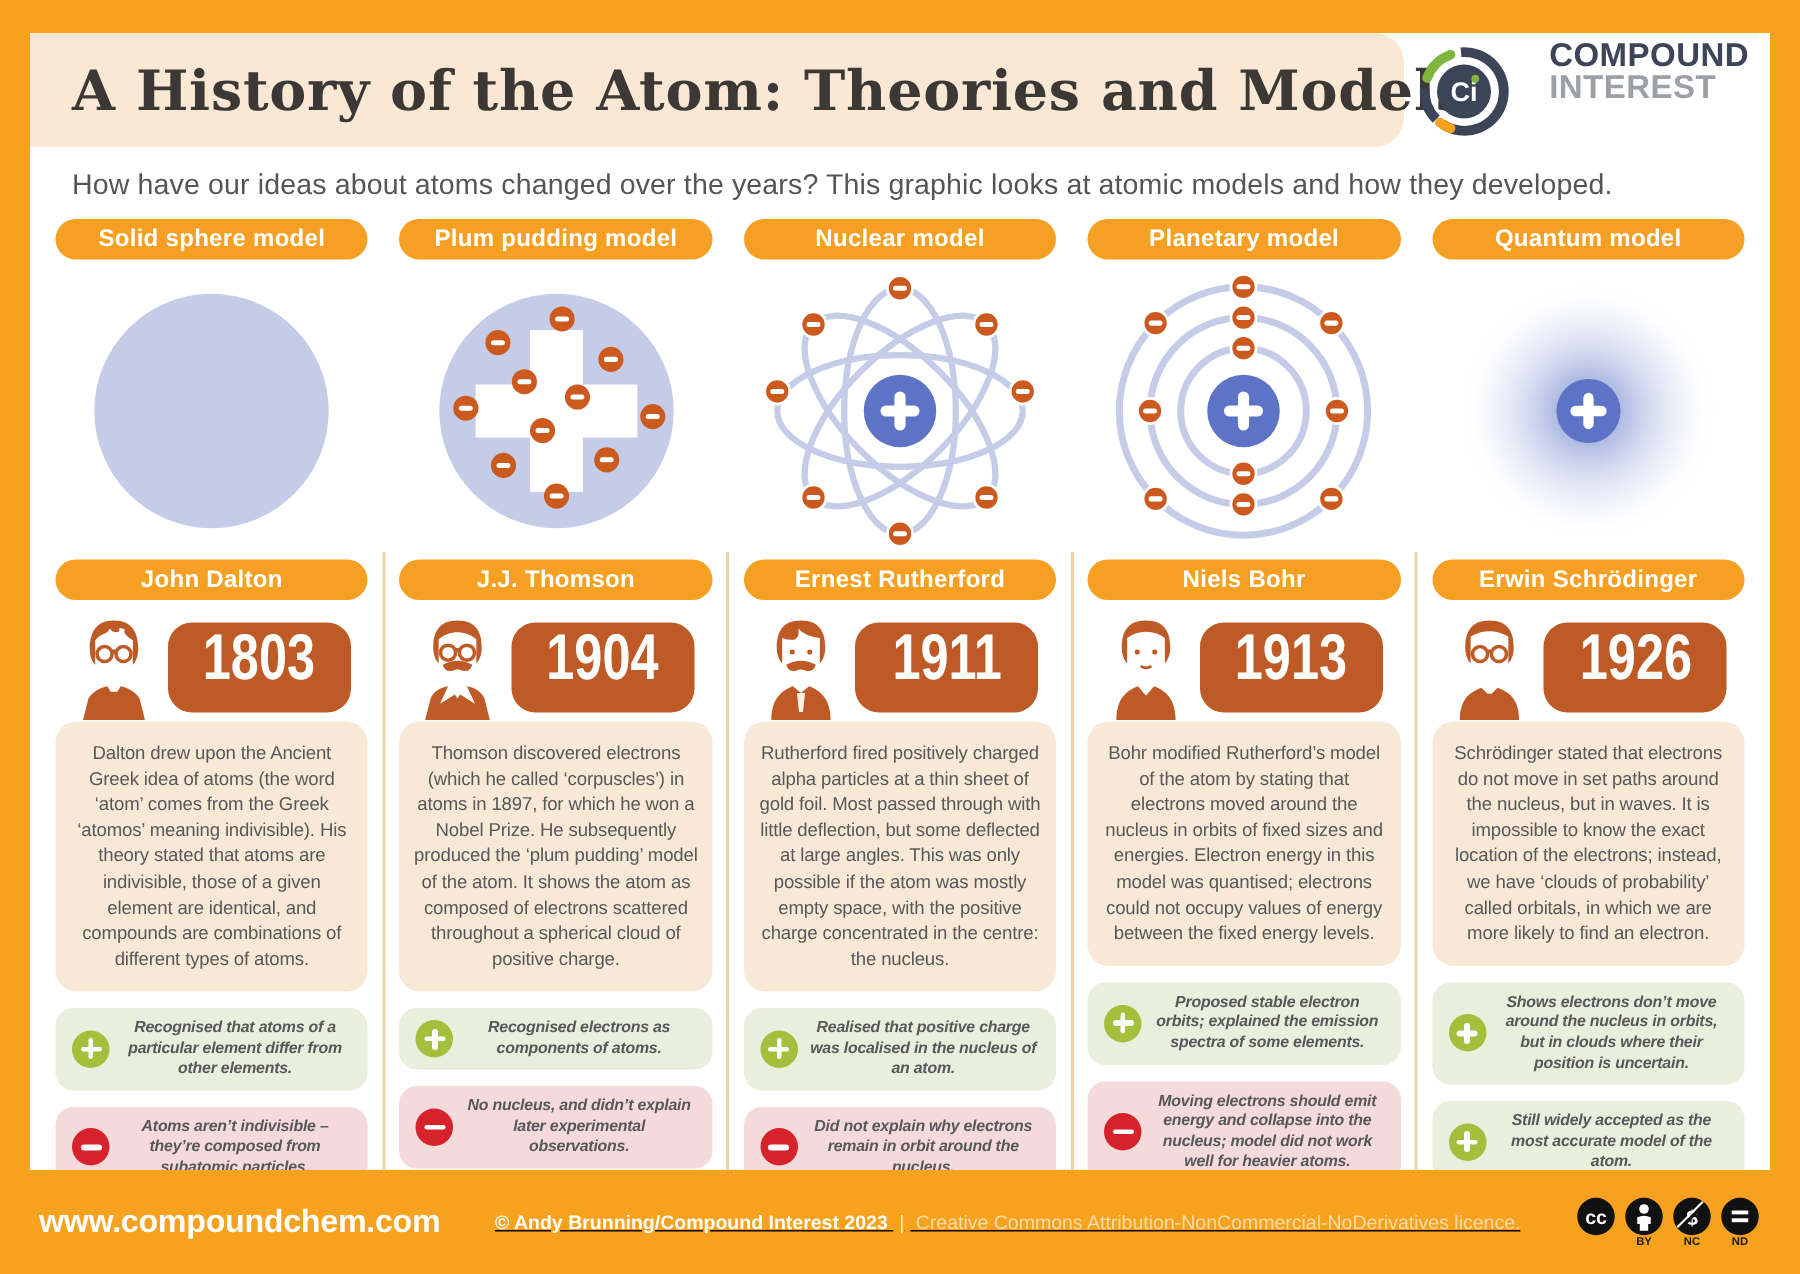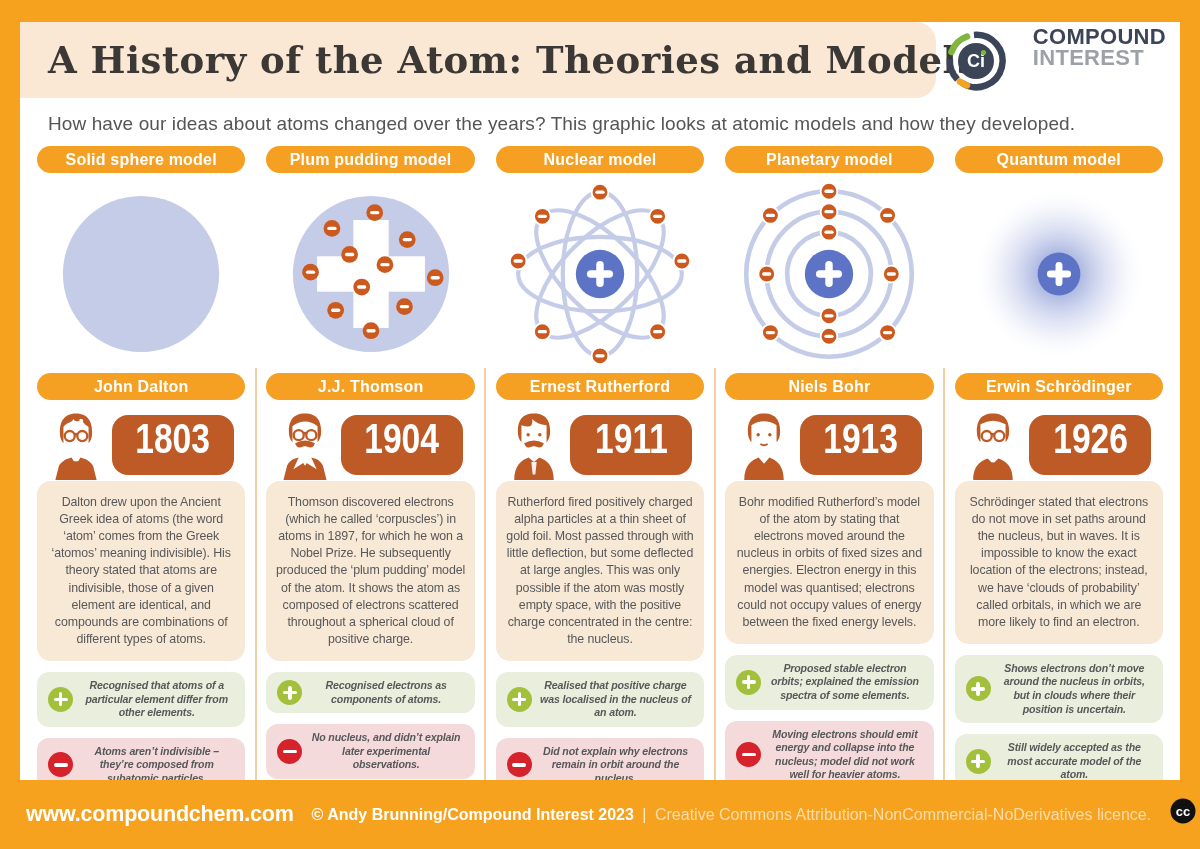--- a/index.html
+++ b/index.html
@@ -131,22 +131,23 @@
     width: 1200px; height: 69px;
     display: flex; align-items: center;
     padding: 0 26px;
   }
   .site-url {
     font-weight: bold; font-size: 21.5px; color: #fff;
     letter-spacing: -0.2px; white-space: nowrap;
   }
   .credit-line {
     flex: 1; text-align: center;
-    font-size: 16px; white-space: nowrap;
-    padding: 0 18px;
+    font-size: 13px; white-space: nowrap;
+    padding: 0 5px;
+    text-decoration: underline;
   }
   .credit-strong { color: #fff; font-weight: bold; }
   .credit-sep { color: rgba(255,255,255,0.75); padding: 0 4px; }
   .credit-licence { color: rgba(255,255,255,0.62); }
   .cc-badges { display: flex; gap: 4px; align-items: flex-start; }
 </style>
 </head>
 <body>
 
 <div class="frame">

